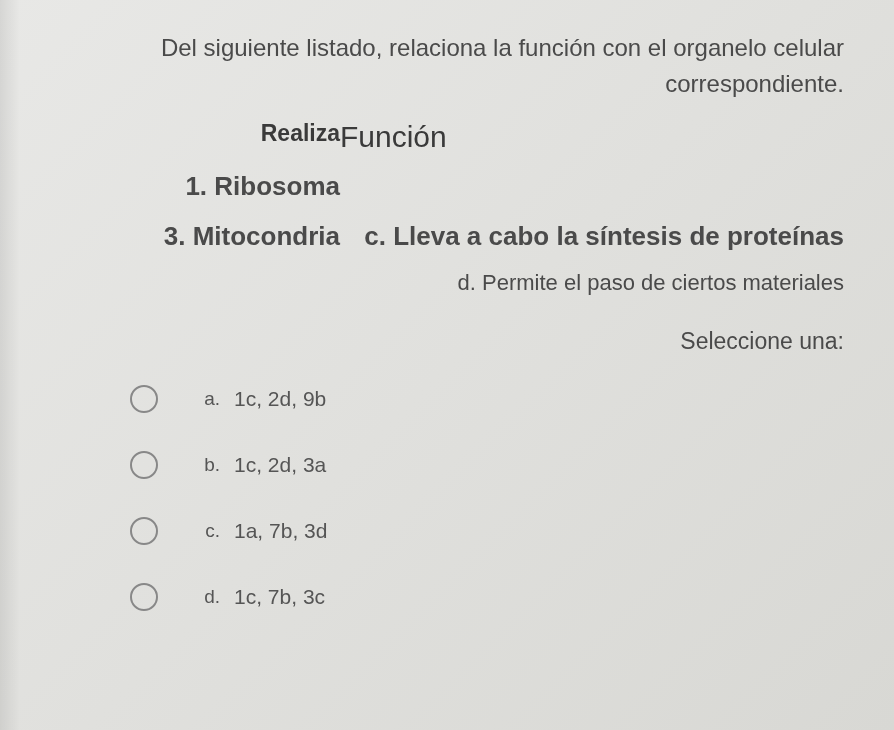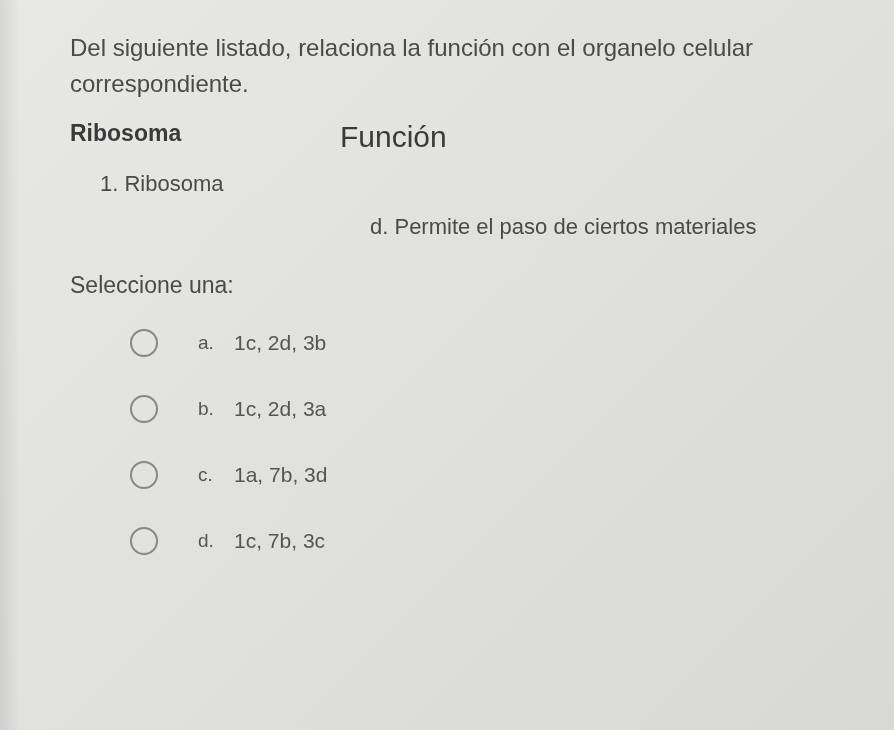--- a/index.html
+++ b/index.html
@@ -1,18 +1,19 @@
 <!DOCTYPE html>
 <html><head>
   <meta charset="utf-8">
   <style>
     * {
       margin: 0;
       padding: 0;
       box-sizing: border-box;
+      text-align: right;
     }
     body {
       width: 894px;
       height: 730px;
       background: linear-gradient(135deg, #e8e8e6 0%, #d8d8d4 100%);
       font-family: -apple-system, BlinkMacSystemFont, 'Segoe UI', Arial, sans-serif;
       color: #4a4a4a;
       padding: 30px 50px 30px 70px;
       overflow: hidden;
     }
@@ -40,23 +41,24 @@
       color: #3a3a3a;
     }
     .matching-table {
       margin-bottom: 28px;
       padding-left: 30px;
     }
     .match-row {
       display: flex;
       align-items: baseline;
       margin-bottom: 8px;
-      font-size: 22px;
+      font-size: 26px;
       line-height: 1.6;
       color: #4a4a4a;
+      font-weight: bold;
     }
     .organelo-cell {
       width: 240px;
       flex-shrink: 0;
     }
     .funcion-cell {
       flex: 1;
     }
     .funcion-extra {
       padding-left: 270px;
@@ -109,38 +111,42 @@
     }
   </style>
 </head>
 <body>
 
 <div class="page-edge"></div>
 
 <div class="question-prompt">Del siguiente listado, relaciona la función con el organelo celular correspondiente.</div>
 
 <div class="columns-header">
-  <div class="col-organelo-header">Ribosoma</div>
+  <div class="col-organelo-header">Realiza</div>
   <div class="col-funcion-header">Función</div>
 </div>
 
 <div class="matching-table">
   <div class="match-row">
     <div class="organelo-cell">1. Ribosoma</div>
+  </div>
+  <div class="match-row">
+    <div class="organelo-cell">3.  Mitocondria</div>
+    <div class="funcion-cell">c. Lleva a cabo la síntesis de proteínas</div>
   </div>
   <div class="funcion-extra">d. Permite el paso de ciertos materiales</div>
 </div>
 
 <div class="select-label">Seleccione una:</div>
 
 <div class="options">
   <div class="option-row">
     <div class="radio"></div>
     <span class="option-letter">a.</span>
-    <span class="option-text">1c, 2d, 3b</span>
+    <span class="option-text">1c, 2d, 9b</span>
   </div>
   <div class="option-row">
     <div class="radio"></div>
     <span class="option-letter">b.</span>
     <span class="option-text">1c, 2d, 3a</span>
   </div>
   <div class="option-row">
     <div class="radio"></div>
     <span class="option-letter">c.</span>
     <span class="option-text">1a, 7b, 3d</span>

